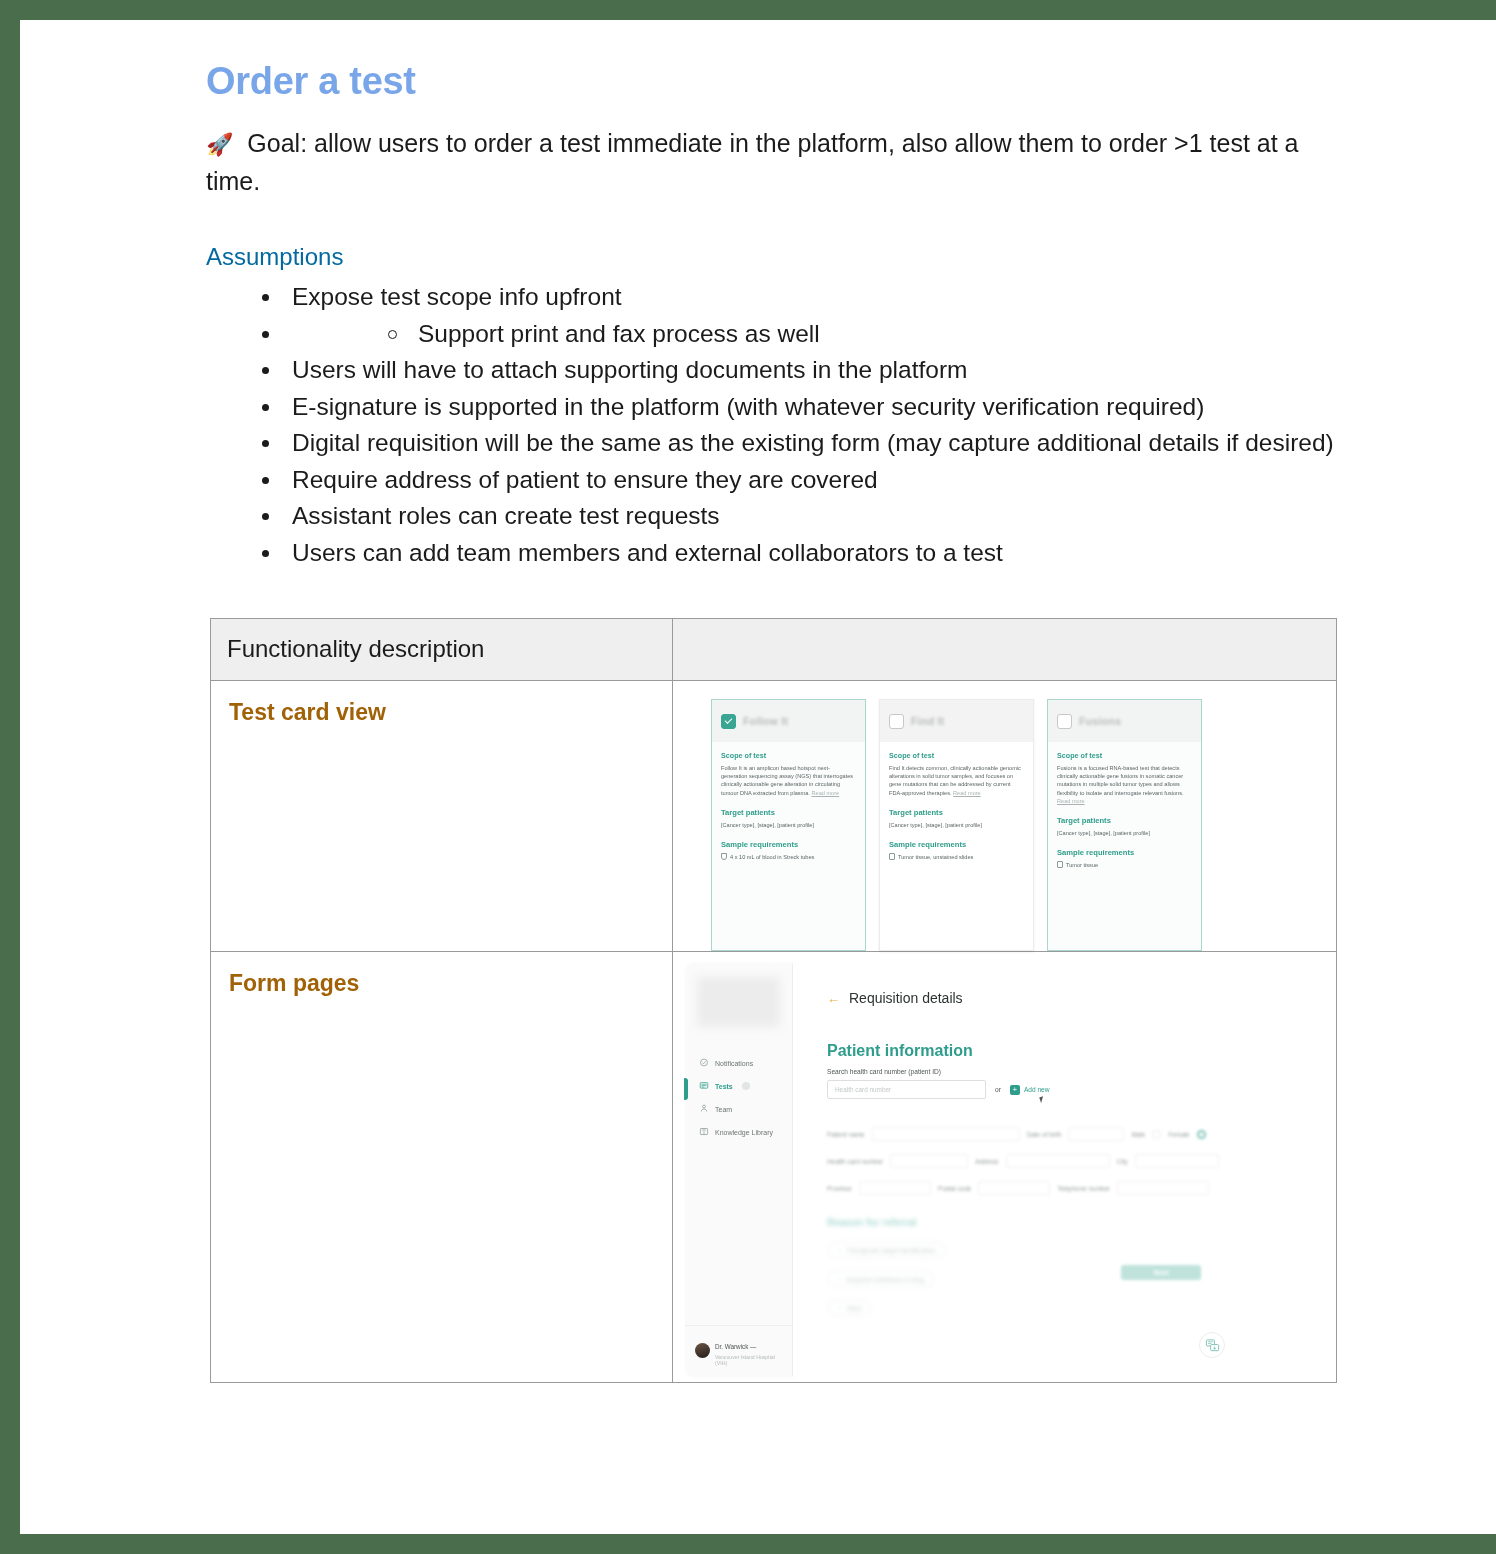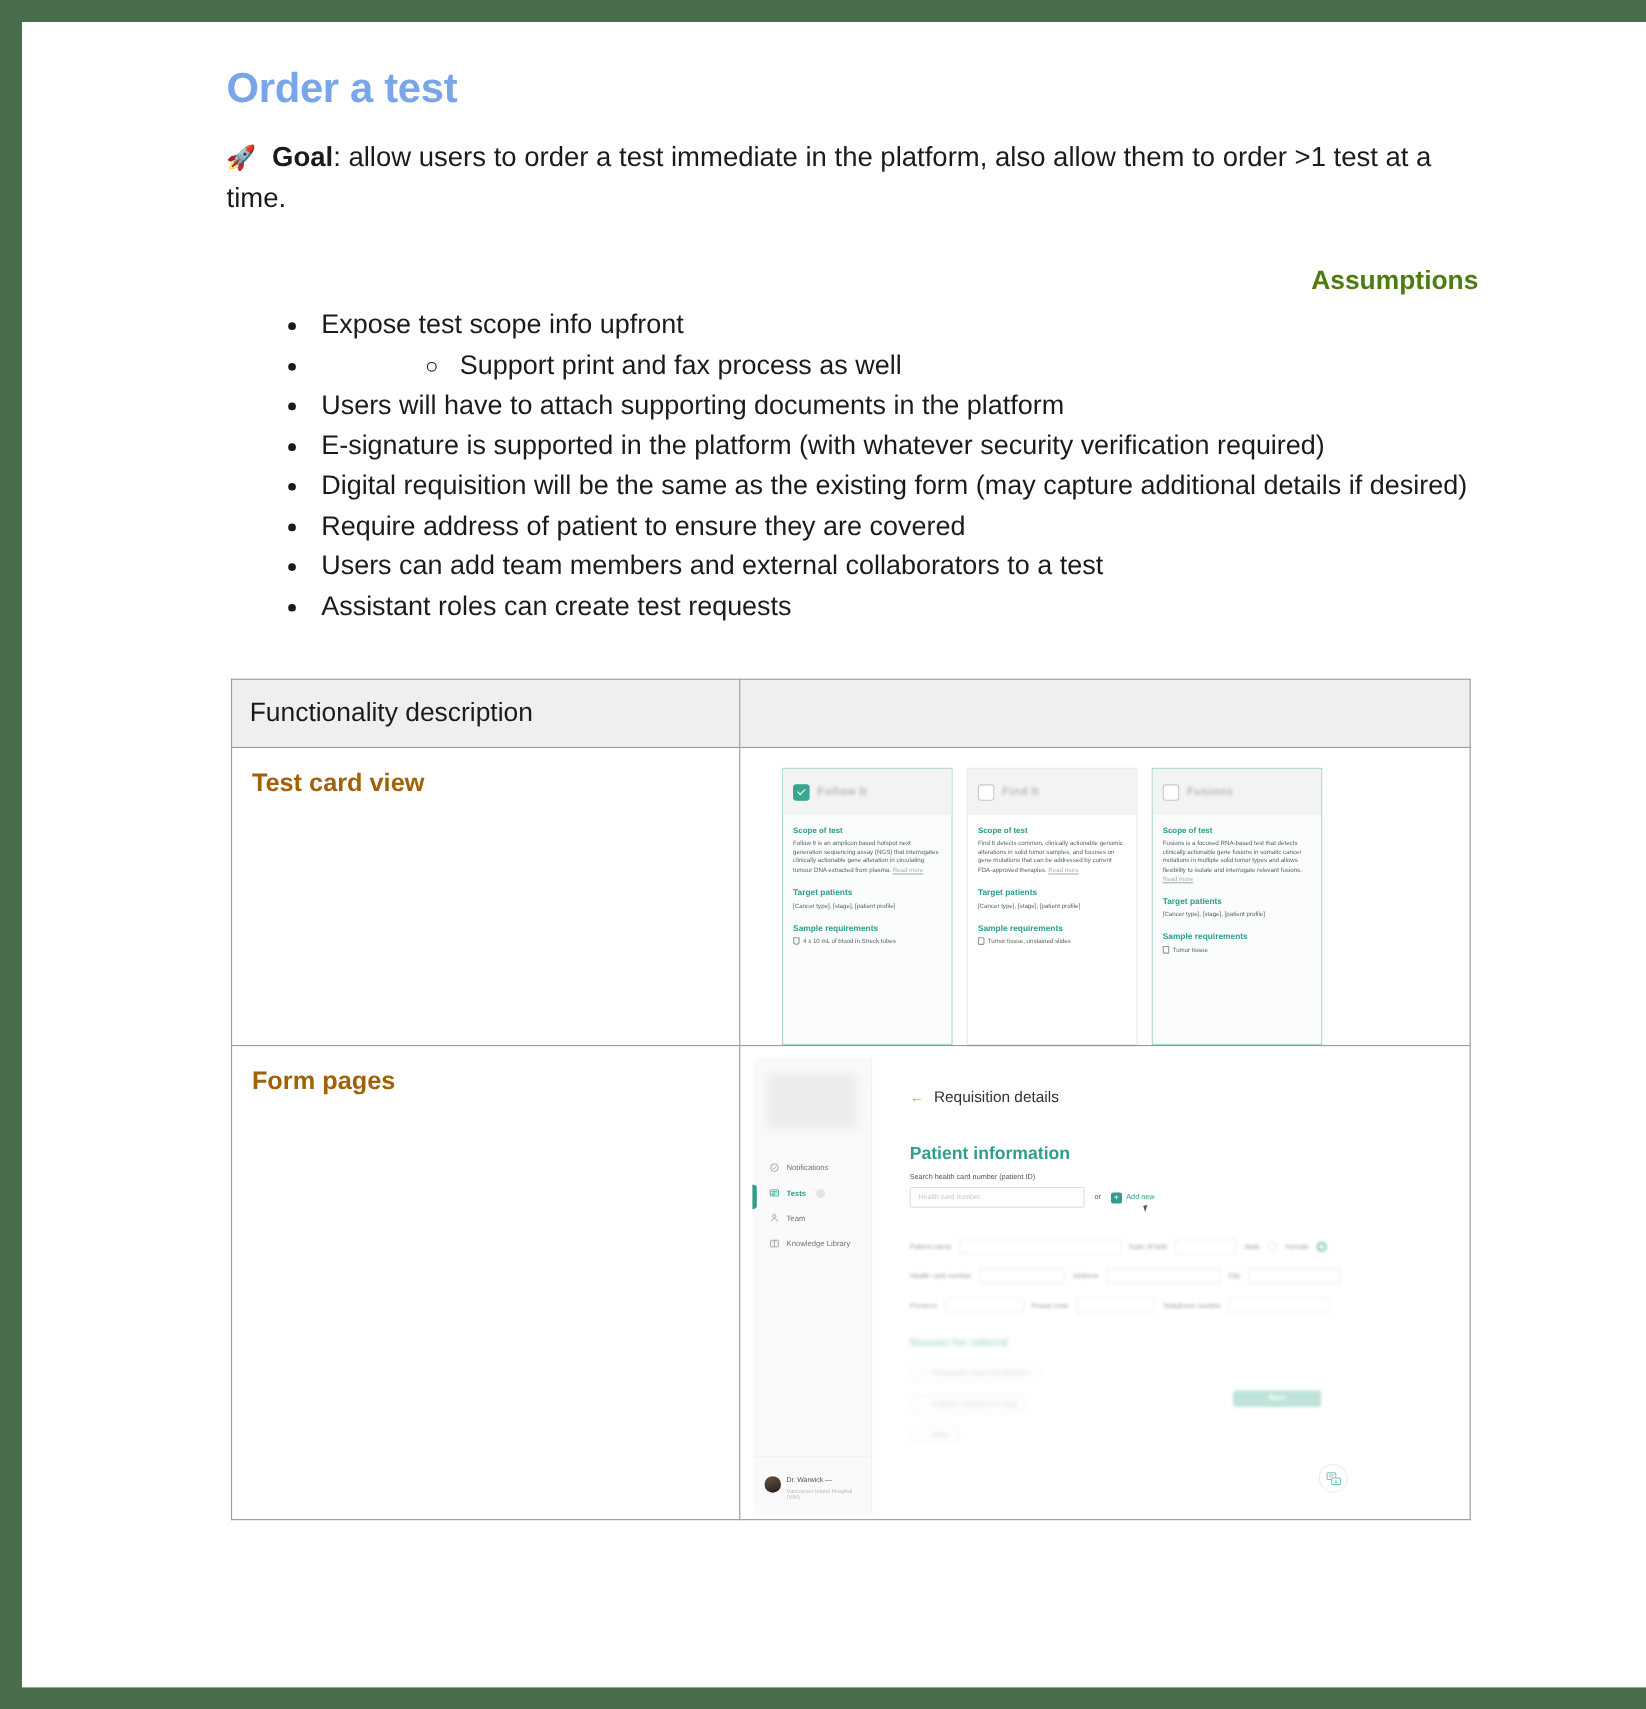--- a/index.html
+++ b/index.html
@@ -35,28 +35,27 @@
   }
 
   .goal-line {
     font-size: 25px;
     line-height: 36px;
     color: #1b1b1b;
     max-width: 1120px;
     margin-bottom: 44px;
   }
   .goal-line .rocket { font-size: 22px; }
-  .goal-line b { font-weight: bold; }
+  .goal-line b { font-weight: normal; }
 
   .assumptions-title {
     font-size: 24px;
-    font-weight: bold;
-    color: #4d7c0f;
+    font-weight: normal;
+    color: #0369a1;
     margin-bottom: 8px;
-    text-align: right;
   }
 
   ul.bullets {
     list-style: none;
     margin: 0 0 0 48px;
     padding: 0;
   }
   ul.bullets > li {
     position: relative;
     font-size: 24.5px;
@@ -396,22 +395,22 @@
       <li><span>Expose test scope info upfront</span></li>
       <li>
         <ul class="sub">
           <li><span>Support print and fax process as well</span></li>
         </ul>
       </li>
       <li><span>Users will have to attach supporting documents in the platform</span></li>
       <li><span>E-signature is supported in the platform (with whatever security verification required)</span></li>
       <li><span>Digital requisition will be the same as the existing form (may capture additional details if desired)</span></li>
       <li><span>Require address of patient to ensure they are covered</span></li>
+      <li><span>Assistant roles can create test requests</span></li>
       <li><span>Users can add team members and external collaborators to a test</span></li>
-      <li><span>Assistant roles can create test requests</span></li>
     </ul>
 
     <table class="fn-table">
       <colgroup>
           <col class="c1">
           <col class="c2">
         </colgroup>
       <thead>
         <tr>
           <th>Functionality description</th>

